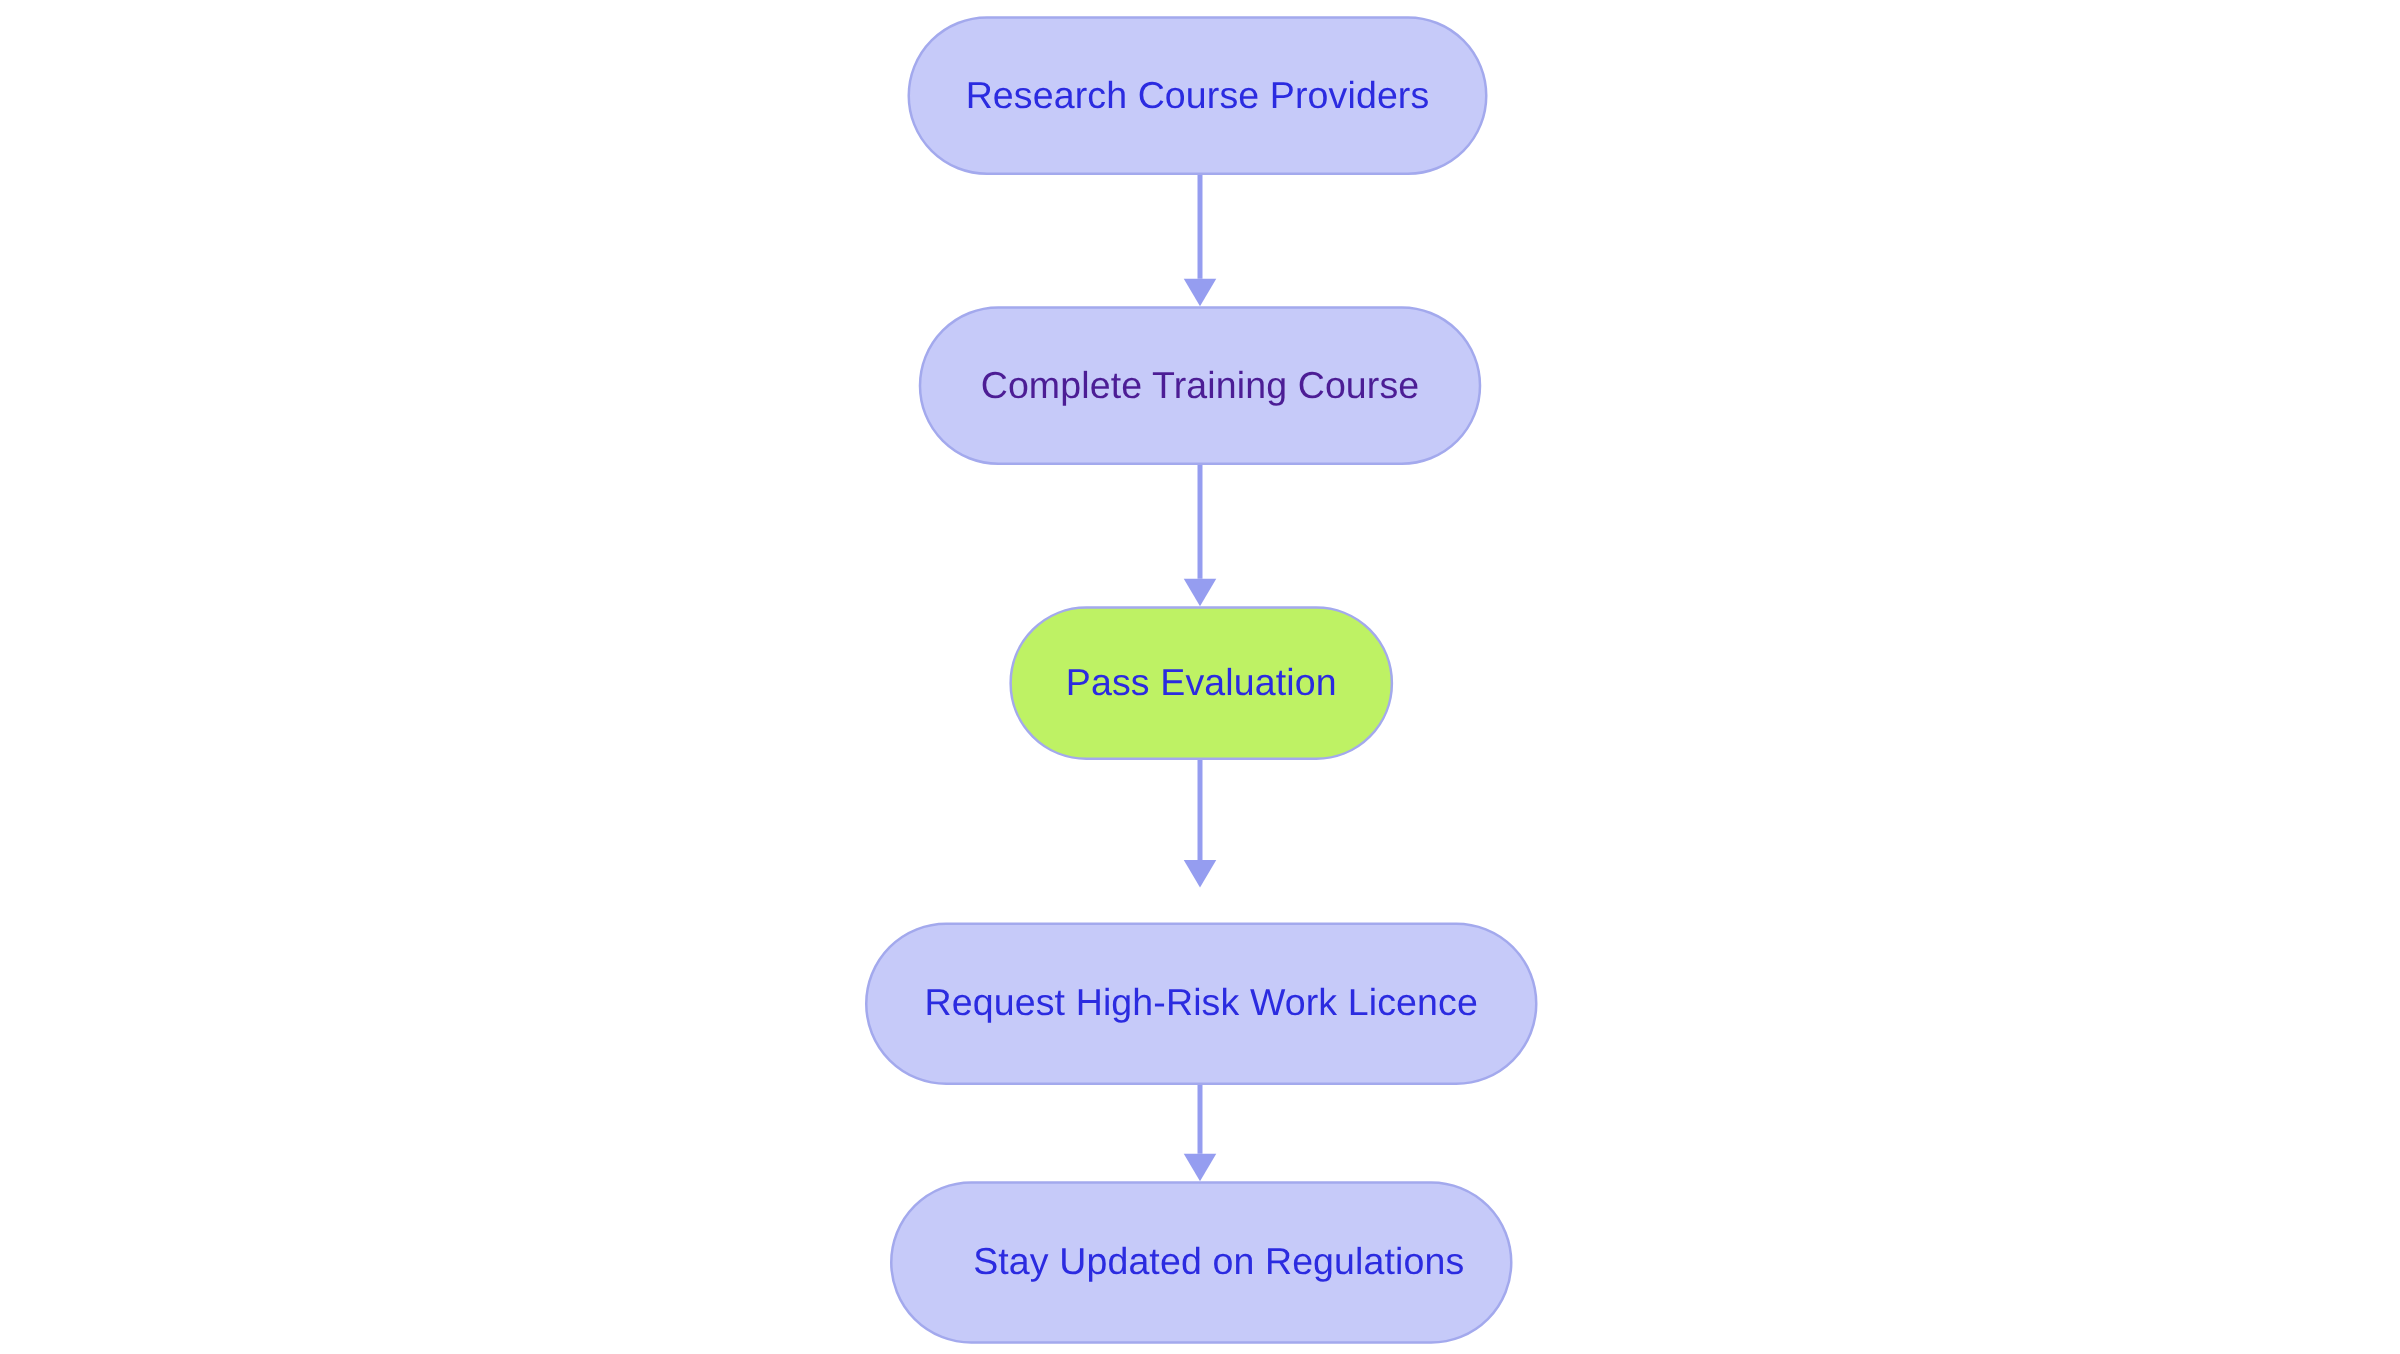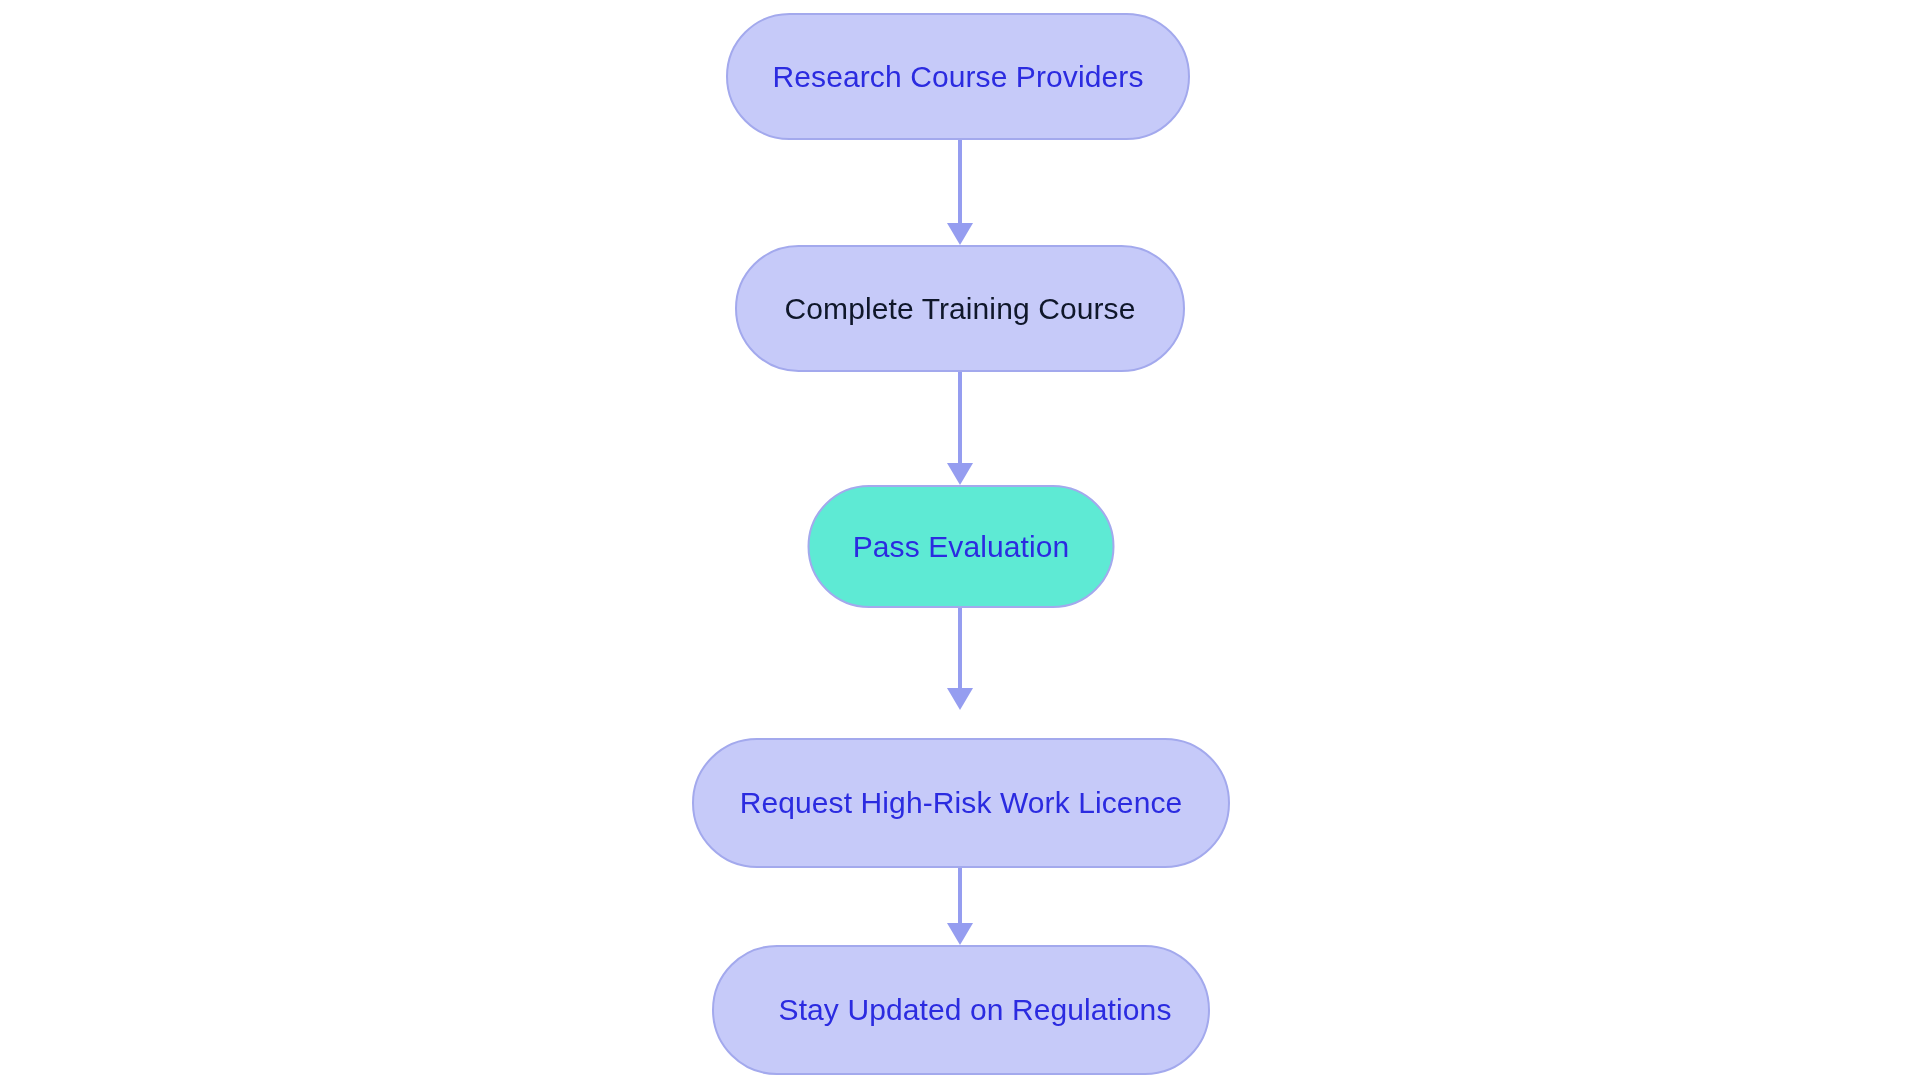--- a/index.html
+++ b/index.html
@@ -81,23 +81,23 @@
     <div class="flow-connector" style="left: 960px; top: 840px; width: 40px; height: 105px;">
       <svg width="40" height="105" viewBox="0 0 40 105">
         <line x1="20" y1="0" x2="20" y2="83" stroke="#959df0" stroke-width="4"></line>
         <polygon points="7,83 33,83 20,105" fill="#959df0"></polygon>
       </svg>
     </div>
     <div class="flow-node" style="left: 958px; top: 13px; width: 464px; height: 127px; background: rgb(198, 202, 249); border-color: rgb(163, 169, 237); align-items: center;">
       <span class="flow-node-label" style="color: rgb(43, 43, 224);">Research Course Providers</span>
     </div>
     <div class="flow-node" style="left: 960px; top: 245px; width: 450px; height: 127px; background: rgb(198, 202, 249); border-color: rgb(163, 169, 237);">
-      <span class="flow-node-label" style="color: #0f172a;">Complete Training Course</span>
+      <span class="flow-node-label" style="color: #4c1d95;">Complete Training Course</span>
     </div>
-    <div class="flow-node" style="left: 961px; top: 485px; width: 307px; height: 123px; background: #5eead4; border-color: rgb(163, 169, 237);">
+    <div class="flow-node" style="left: 961px; top: 485px; width: 307px; height: 123px; background: #bef264; border-color: rgb(163, 169, 237);">
       <span class="flow-node-label" style="color: rgb(43, 43, 224);">Pass Evaluation</span>
     </div>
     <div class="flow-node" style="left: 961px; top: 738px; width: 538px; height: 130px; background: rgb(198, 202, 249); border-color: rgb(163, 169, 237);">
       <span class="flow-node-label" style="color: rgb(43, 43, 224);">Request High-Risk Work Licence</span>
     </div>
     <div class="flow-node" style="left: 961px; top: 945px; width: 498px; height: 130px; background: rgb(198, 202, 249); border-color: rgb(163, 169, 237);">
       <span class="flow-node-label" style="color: rgb(43, 43, 224); margin-left: 28px;">Stay Updated on Regulations</span>
     </div>
   </div>
 

